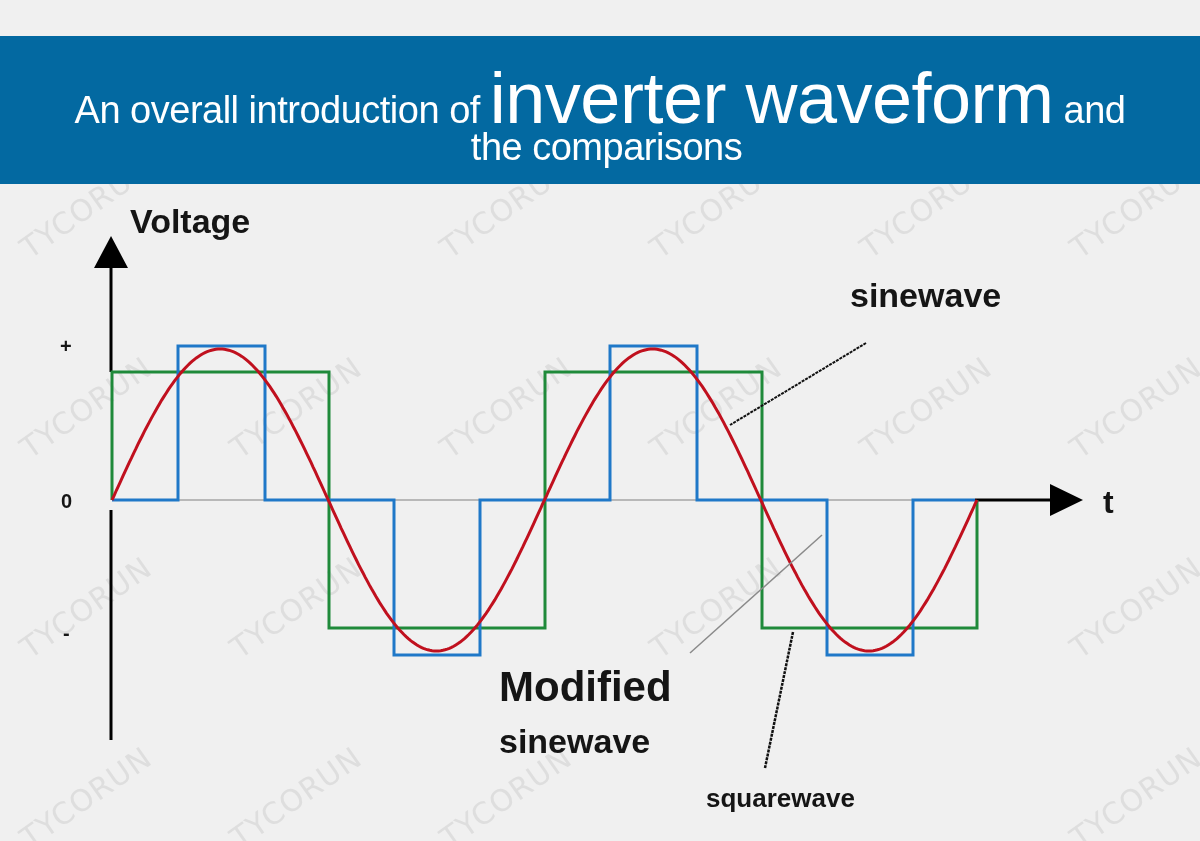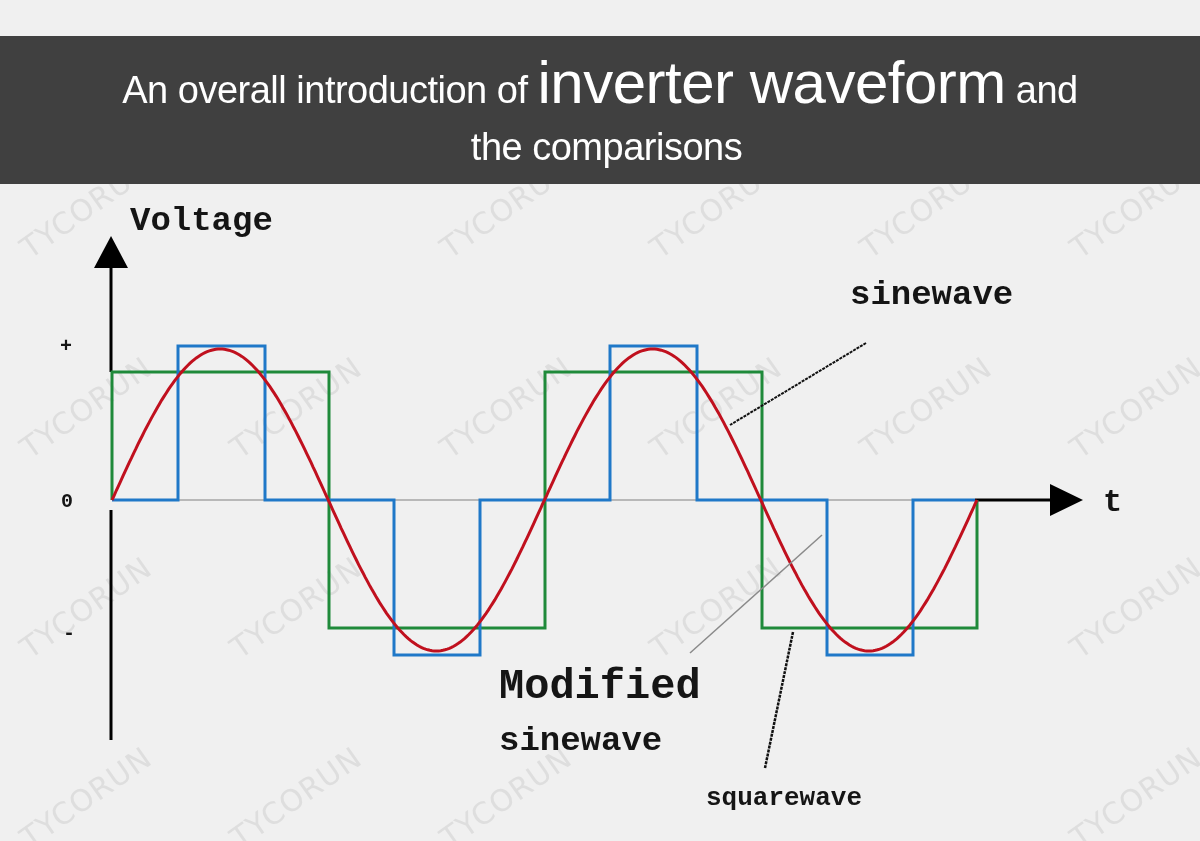--- a/index.html
+++ b/index.html
@@ -4,38 +4,38 @@
 <style>
   html, body { margin: 0; padding: 0; }
   body {
     width: 1200px; height: 841px; overflow: hidden;
     background: #f0f0f0;
     font-family: "DejaVu Sans", sans-serif;
     position: relative;
   }
   .banner {
     position: absolute; left: 0; top: 36px; width: 1200px; height: 148px;
-    background: #404040; color: #ffffff; text-align: center;
+    background: #0369a1; color: #ffffff; text-align: center;
     font-family: "Liberation Sans", sans-serif;
   }
   .banner .line1 {
     position: absolute; left: 0; right: 0; top: 8px; height: 100px;
     display: flex; align-items: baseline; justify-content: center;
     white-space: nowrap;
   }
   .banner .small { font-size: 38px; letter-spacing: -0.5px; }
-  .banner .big { font-size: 60px; margin: 4px 10px; letter-spacing: -0.5px; }
+  .banner .big { font-size: 72px; margin: 13px 10px; letter-spacing: -0.5px; }
   .banner .line2 {
     position: absolute; left: 0; right: 0; top: 90px;
     font-size: 38px; letter-spacing: -0.5px; margin-left: 13px;
   }
   svg.diagram { position: absolute; left: 0; top: 0; }
   .label {
     position: absolute; color: #151515; font-weight: bold;
-    font-family: Liberation Mono, monospace; white-space: nowrap;
+    font-family: Liberation Sans, sans-serif; white-space: nowrap;
   }
   .watermark {
     position: absolute; color: rgba(190,190,190,0.35);
     font-family: "DejaVu Sans", sans-serif; font-size: 30px;
     transform: rotate(-35deg); pointer-events: none; letter-spacing: 1px;
   }
 </style>
 </head>
 <body>
 

